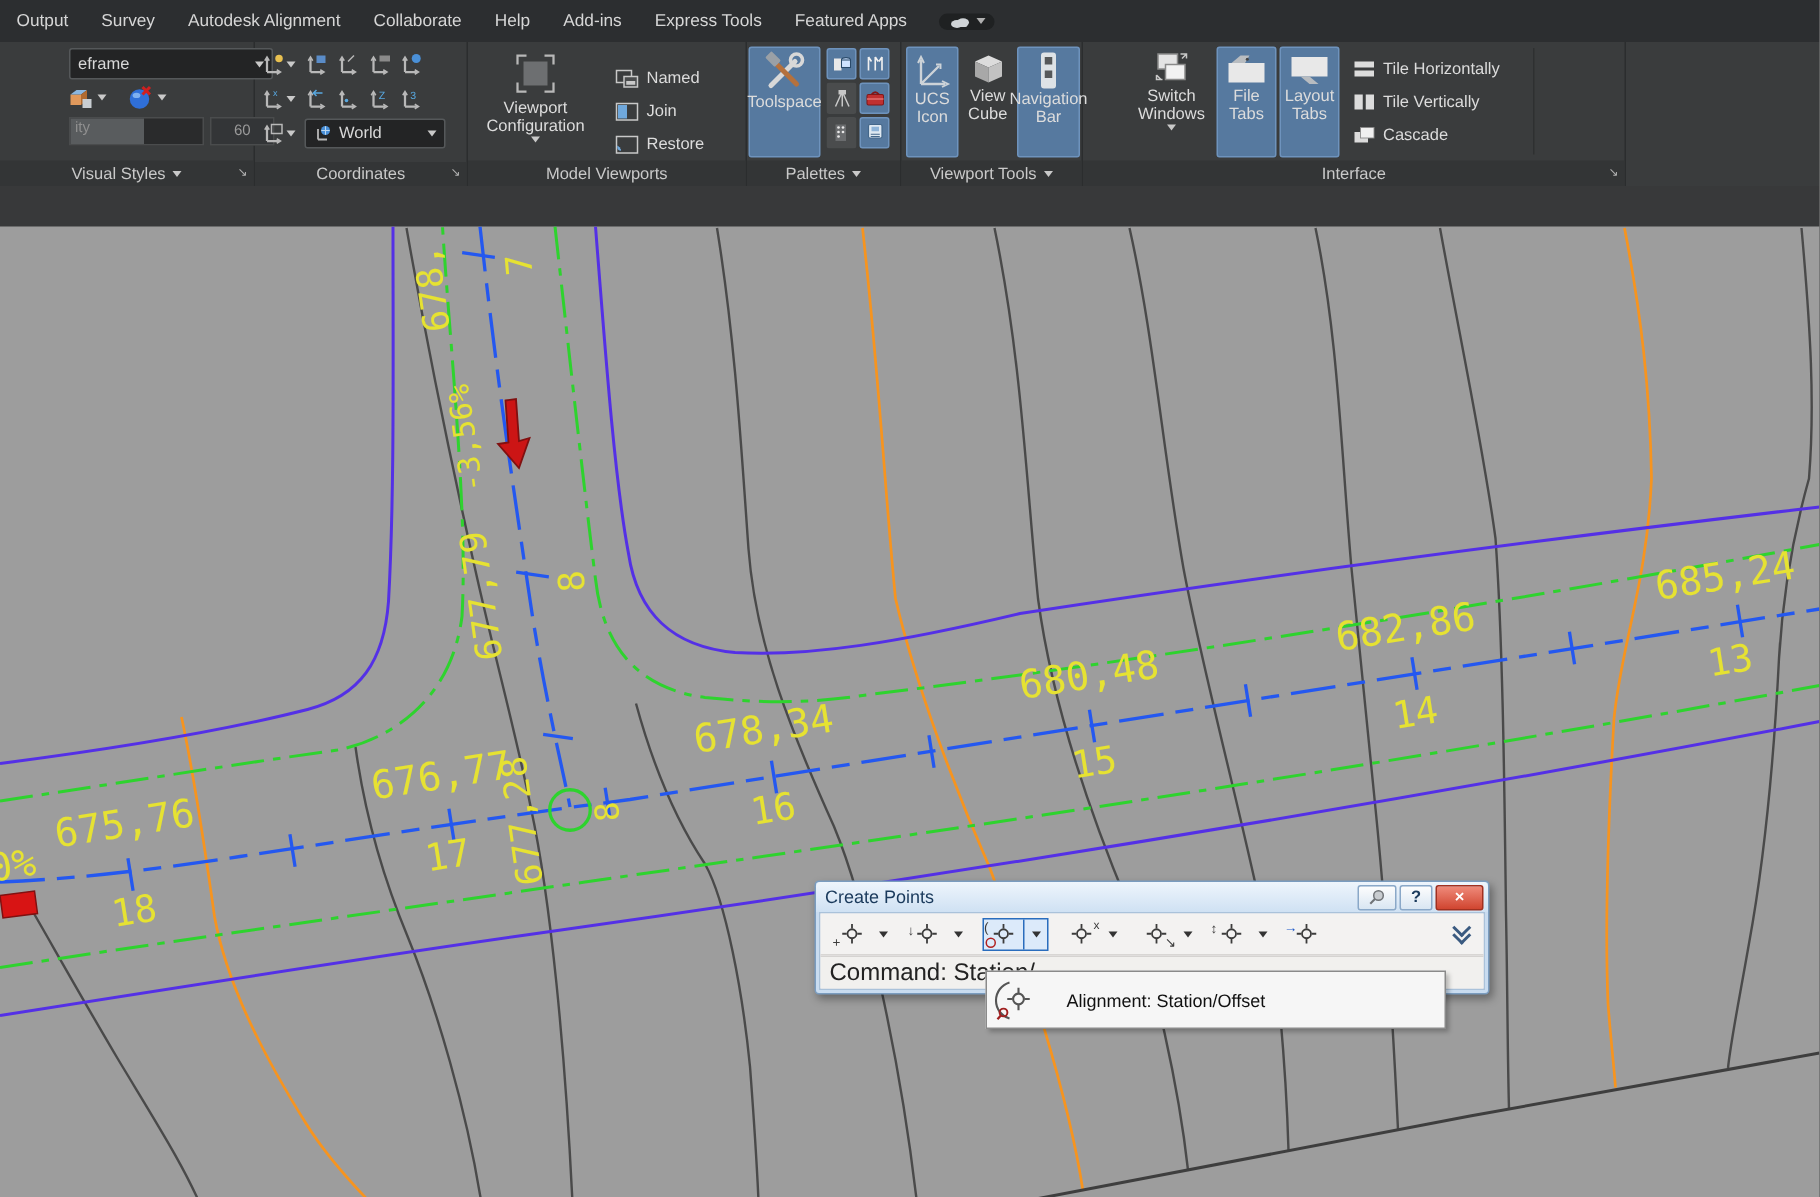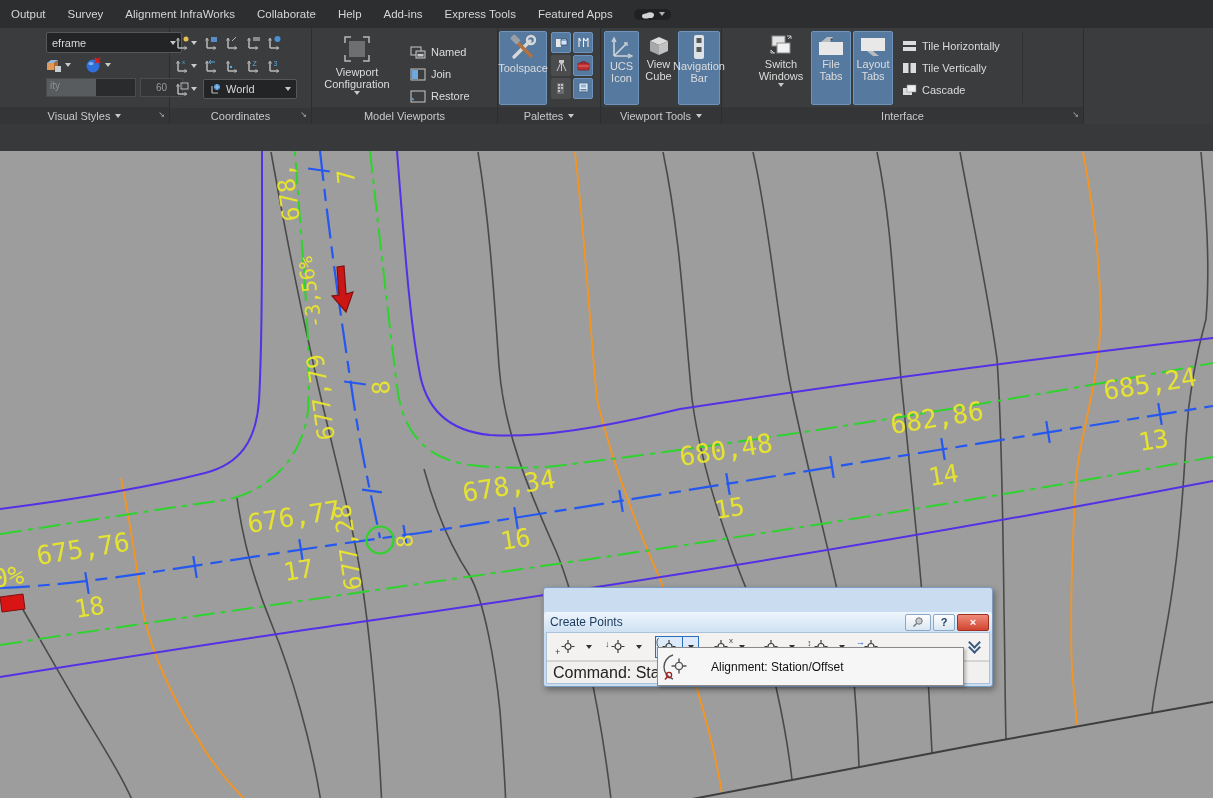--- a/index.html
+++ b/index.html
@@ -37,21 +37,21 @@
   .valbox{width:41px;height:17px;background:#333537;border:1px solid #4a4c4d;color:#9a9a9a;font-size:10px;
           display:flex;align-items:center;justify-content:center;}
   
   .substrip{height:27px;background:#38393a;}
   .canvas{position:relative;width:1213px;height:658px;background:#9d9d9d;}
   svg text.cad{font-family:"DejaVu Sans Mono",monospace;fill:#e6e232;}
   
   .cpwin{position:absolute;left:543px;top:436px;width:448px;background:#c9dcf0;border:1px solid #7a9cbf;
          border-radius:3px;box-shadow:2px 3px 6px rgba(0,0,0,.35);z-index:5;}
   .cptitle{height:20px;display:flex;align-items:center;padding:0 3px 0 6px;color:#1a3a5c;font-size:12px;
-           background:linear-gradient(#eef5fc,#cfe1f3);border-radius:3px 3px 0 0;margin-top:24px;}
+           background:linear-gradient(#eef5fc,#cfe1f3);border-radius:3px 3px 0 0;}
   .cptitle .sp{flex:1;}
   .wbtn{height:15px;border:1px solid #8aa8c8;border-radius:2px;background:linear-gradient(#fdfdfd,#d9e6f2);
         display:flex;align-items:center;justify-content:center;margin-left:2px;font-size:11px;color:#1a3a5c;}
   .wbtn.pin{width:24px;}
   .wbtn.help{width:20px;font-weight:bold;}
   .wbtn.close{width:30px;background:linear-gradient(#ef8a7a,#d04530);border-color:#a03020;color:#fff;font-weight:bold;}
   .cpclient{margin:0 2px 2px 2px;background:#f1f0ee;border:1px solid #aac2da;}
   .cptools{height:27px;display:flex;align-items:center;background:#f3f2f1;padding-left:8px;border-bottom:1px solid #d8d6d4;}
   .tgroup{display:flex;margin-right:9px;}
   .tico{width:26px;height:20px;display:flex;align-items:center;justify-content:center;position:relative;}
@@ -70,21 +70,21 @@
   .cptip{position:absolute;left:657px;top:496px;width:300px;height:37px;background:#f6f6f6;border:1px solid #8a8a8a;
          box-shadow:2px 2px 3px rgba(0,0,0,.25);display:flex;align-items:center;gap:21px;padding-left:5px;
          font-size:12px;color:#111;z-index:6;}
 </style>
 </head>
 <body>
 
 <div class="menubar">
   <div class="menu-item">Output</div>
   <div class="menu-item">Survey</div>
-  <div class="menu-item">Alignment InfraWorks</div>
+  <div class="menu-item">Autodesk Alignment</div>
   <div class="menu-item">Collaborate</div>
   <div class="menu-item">Help</div>
   <div class="menu-item">Add-ins</div>
   <div class="menu-item">Express Tools</div>
   <div class="menu-item">Featured Apps</div>
   <div class="cloud-btn">
     <svg width="16" height="9" viewBox="0 0 16 9">
       <ellipse cx="6" cy="6" rx="4" ry="2.6" fill="#cfd3d6"></ellipse>
         <ellipse cx="10" cy="5" rx="4" ry="2.8" fill="#cfd3d6"></ellipse>
       <rect x="3" y="5" width="10" height="3" rx="1.5" fill="#cfd3d6"></rect>

